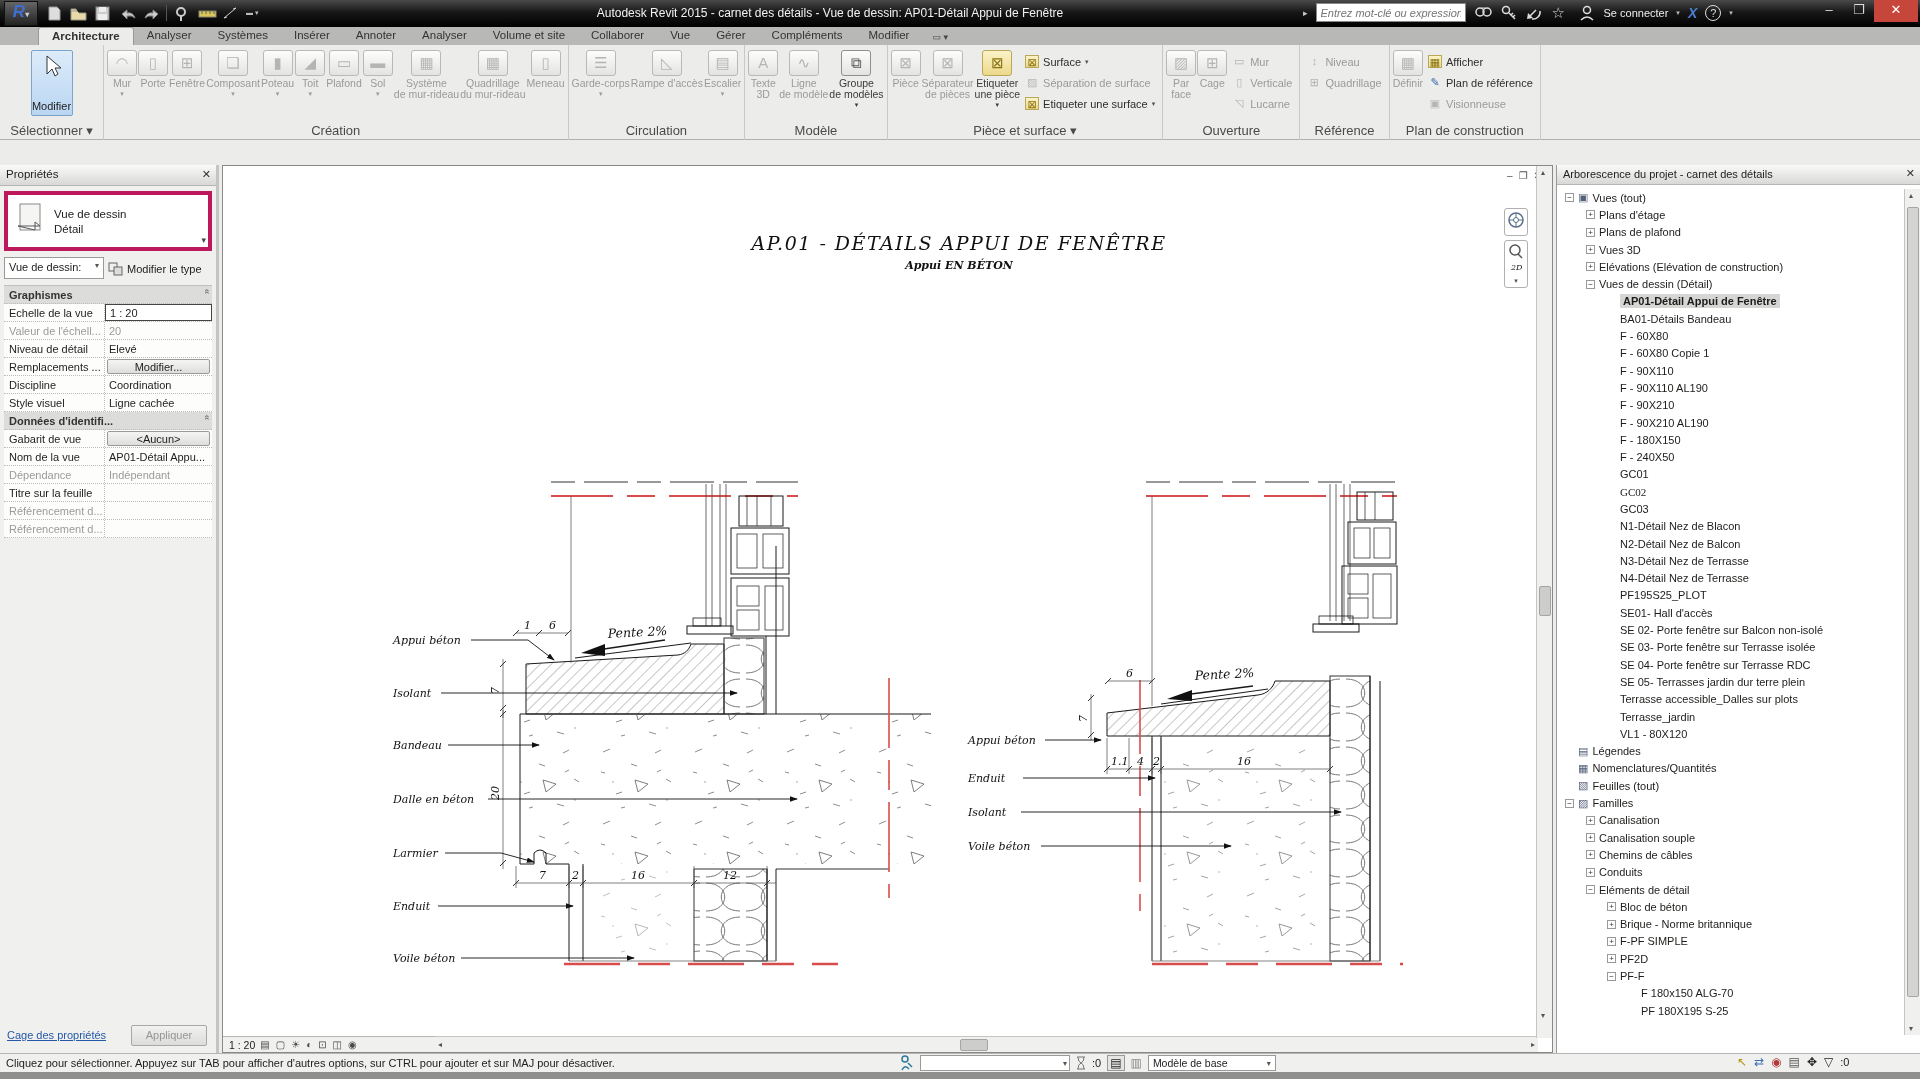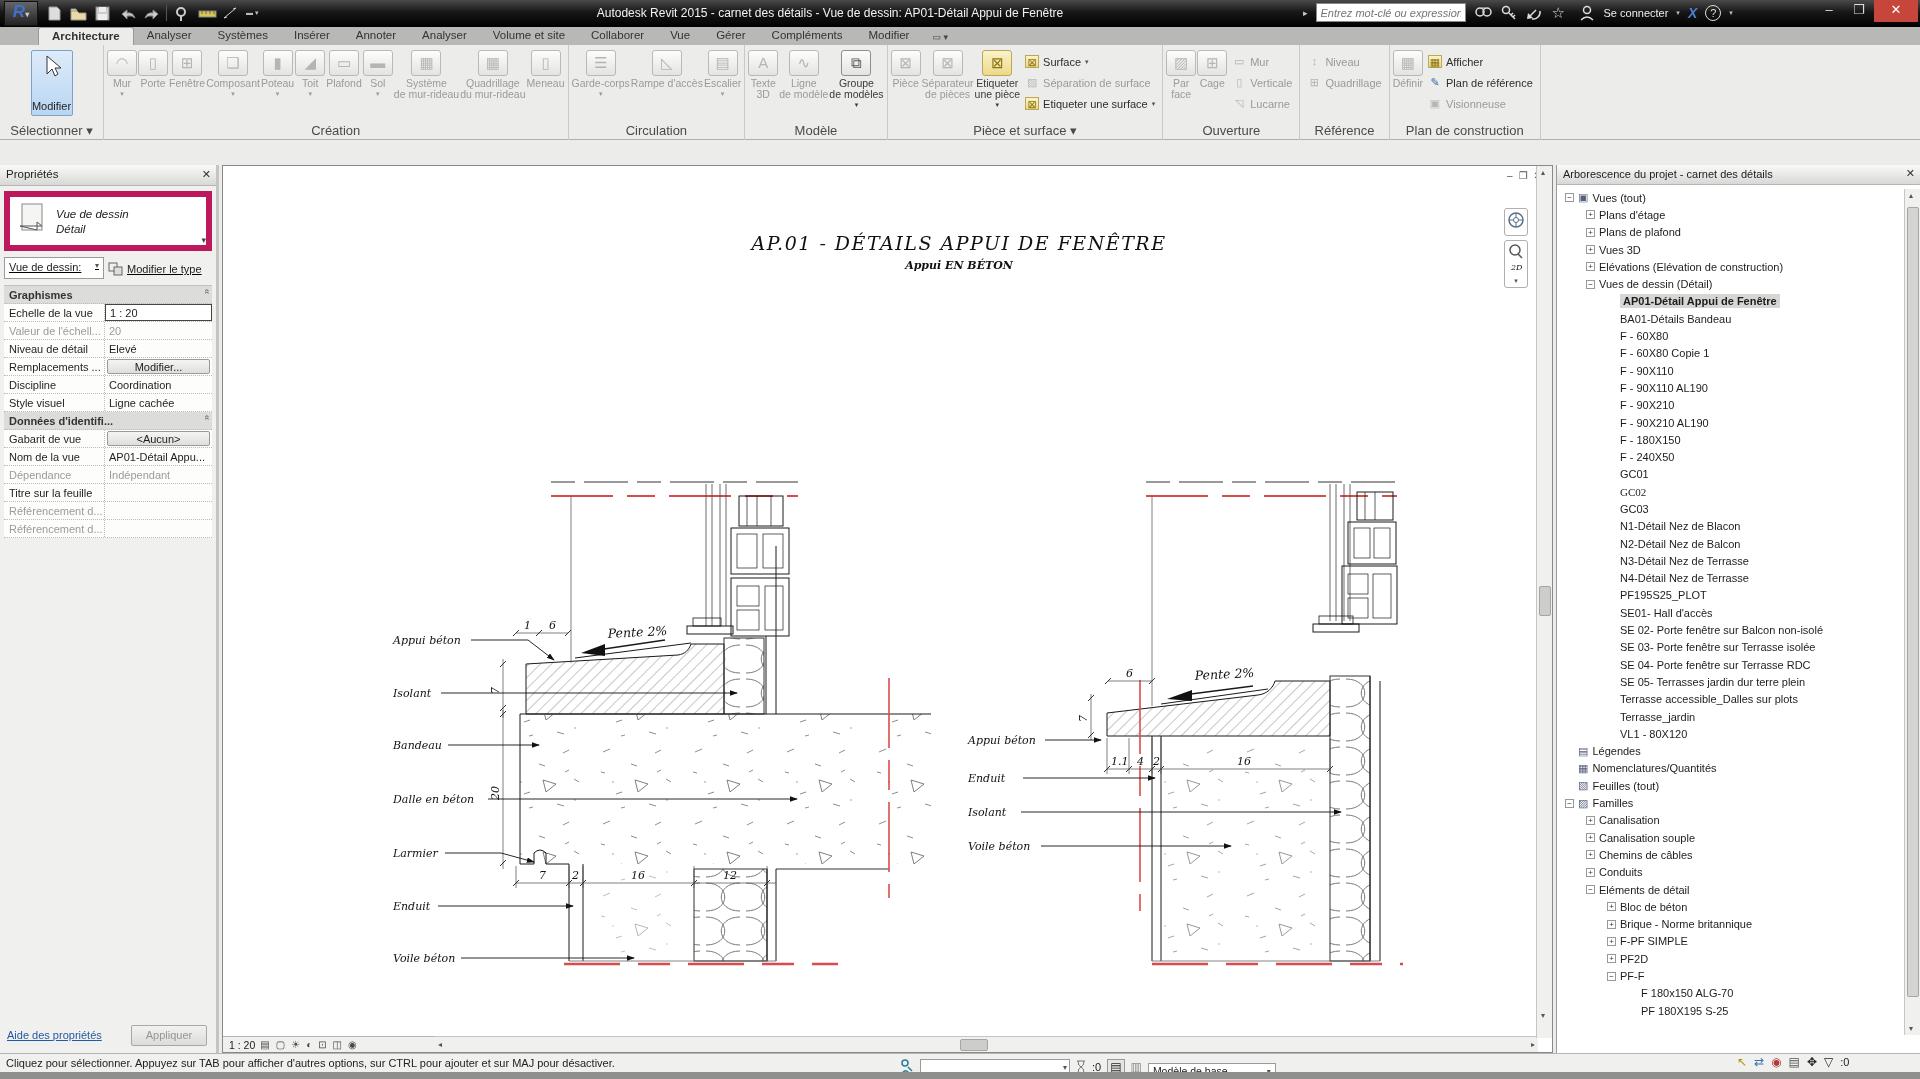--- a/index.html
+++ b/index.html
@@ -73,26 +73,26 @@
   
   #main { position:absolute; left:0; top:165px; width:1920px; height:888px; }
 
   
   #props { position:absolute; left:0; top:0; width:219px; height:888px; background:#f0f0ee;
     border-right:3px solid #c4c4c2; }
   #props-header { height:21px; background:linear-gradient(#fafaf8,#d8d8d6); border-bottom:1px solid #b5b5b3;
     font-size:11.5px; color:#222; padding:3px 6px; }
   #props-close { position:absolute; right:5px; top:3px; font-size:11px; color:#333; }
   #type-selector { position:absolute; left:4px; top:26px; width:208px; height:60px; background:#fff;
-    border:6px solid #be185d; display:flex; align-items:center;font-style:italic; }
+    border:4px solid #be185d; display:flex; align-items:center; }
   #type-selector .ticon { width:46px; text-align:center; }
   #type-selector .tl1 { font-size:11.5px; color:#222; }
   #type-selector .tl2 { font-size:11.5px; color:#222; margin-top:3px; }
   #type-dd { position:absolute; right:4px; top:26px; font-size:9px; color:#444; }
-  #filter-row { position:absolute; left:4px; top:92px; width:208px; height:24px; display:flex; gap:4px;text-decoration:underline; }
+  #filter-row { position:absolute; left:4px; top:92px; width:208px; height:24px; display:flex; gap:4px; }
   #filter-combo { width:100px; height:22px; border:1px solid #9a9a98; background:#fff;
     font-size:11px; padding:3px 4px; color:#222; display:flex; justify-content:space-between; }
   #edit-type { flex:1; font-size:11px; color:#222; display:flex; align-items:center; gap:4px; }
   #prop-rows { position:absolute; left:4px; top:120px; width:208px; border-top:1px solid #c0c0be; }
   .prow { display:flex; height:18px; border-bottom:1px dotted #bcbcba; background:#fdfdfb; }
   .prow .pl { width:101px; font-size:11px; padding:3px 2px 0 5px; color:#1e1e1c;
     border-right:1px dotted #bcbcba; white-space:nowrap; overflow:hidden; }
   .prow .pv { flex:1; font-size:11px; padding:3px 2px 0 4px; color:#1e1e1c; white-space:nowrap; overflow:hidden; }
   .prow.gray .pl, .prow.gray .pv { color:#9b9b99; }
   .prow.section { background:#dcdcda; }
@@ -153,21 +153,21 @@
   
   #statusbar { position:absolute; left:0; top:1053px; width:1920px; height:19px; background:#f0f0ee;
     border-top:1px solid #b5b5b3; font-size:11px; color:#222; }
   #status-hint { position:absolute; left:6px; top:3px; }
   #status-mid { position:absolute; left:900px; top:1px; display:flex; align-items:center; gap:6px; }
   #design-combo { width:150px; height:16px; border:1px solid #9a9a98; background:#fff;
     display:flex; justify-content:flex-end; align-items:center; padding:0 2px; }
   #status-right { position:absolute; left:1737px; top:1px; display:flex; align-items:center; gap:7px; }
   .st-ico { font-size:12px; }
   #base-combo { width:128px; height:16px; border:1px solid #9a9a98; background:#fff;
-    display:flex; justify-content:space-between; align-items:center; padding:0 4px; font-size:10.5px;margin-top:8px; }
+    display:flex; justify-content:space-between; align-items:center; padding:0 4px; font-size:10.5px; }
   #bottom-strip { position:absolute; left:0; top:1072px; width:1920px; height:7px; background:#8f8f8d; }
   .combo-arrow { font-size:8px; color:#555; }
 </style>
 </head>
 <body>
 
 <div id="app">
 
   <div id="titlebar">
     <div id="revit-logo">R<i>▾</i></div>
@@ -555,21 +555,21 @@
           <div class="prow gray">
             <div class="pl">Référencement d...</div>
             <div class="pv"></div>
           </div>
           <div class="prow gray">
             <div class="pl">Référencement d...</div>
             <div class="pv"></div>
           </div>
         </div>
       <div id="props-bottom">
-        <span id="help-link">Aide des propriétés</span>
+        <span id="help-link">Cage des propriétés</span>
         <span id="apply-btn">Appliquer</span>
       </div>
     </div>
 
     <div id="canvas">
       <svg width="1315" height="870" viewBox="0 0 1315 870">
         <defs>
           <pattern id="hatch" width="8" height="8" patternUnits="userSpaceOnUse" patternTransform="rotate(45)">
             <line x1="0" y1="0" x2="0" y2="8" stroke="#8f8f8f" stroke-width="1"></line>
           </pattern>

